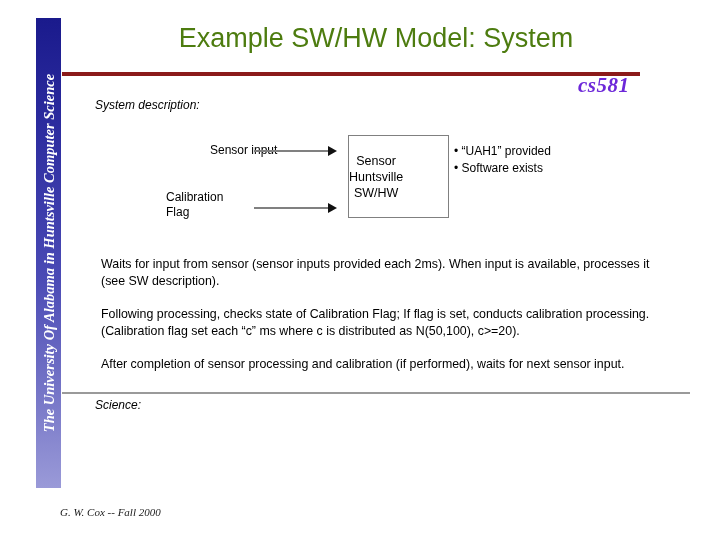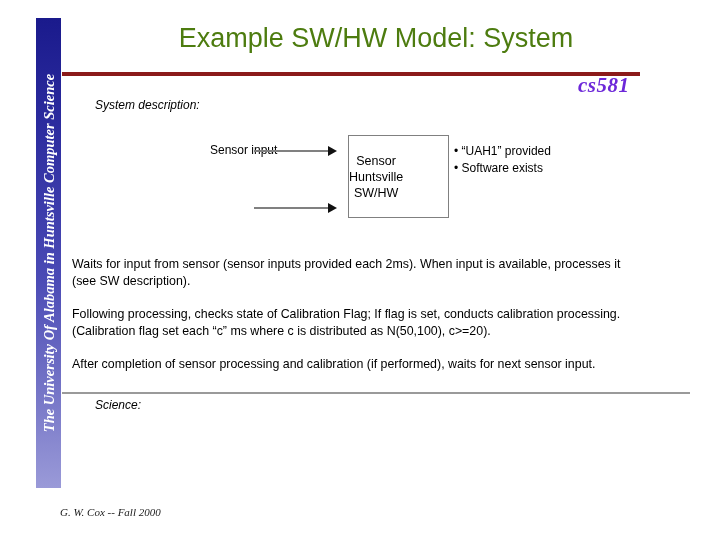--- a/index.html
+++ b/index.html
@@ -160,21 +160,21 @@
     top: 13px;
     font-size: 12px;
     line-height: 17px;
     color: #000000;
   }
   #diagram-notes .note-item { white-space: nowrap; }
 
   
   #body-copy {
     position: absolute;
-    left: 72px;
+    left: 101px;
     top: 256px;
     width: 572px;
   }
   #body-copy p {
     margin: 0 0 17px 0;
     font-size: 12.4px;
     line-height: 16.5px;
     color: #000000;
   }
   #body-copy p:last-child { margin-bottom: 0; }
@@ -226,20 +226,24 @@
   <div id="title-rule"></div>
 
   <div id="course-logo">cs581</div>
 
   <div class="section-heading" id="heading-system">System description:</div>
 
   <div id="diagram">
 
     <div class="diag-label" id="label-sensor-input">Sensor input</div>
 
+    <div class="diag-label" id="label-calibration-flag">
+      <div>Calibration</div>
+      <div>Flag</div>
+    </div>
 
     <div class="arrow-line" id="arrow1-line"></div>
     <div class="arrow-head" id="arrow1-head"></div>
 
     <div class="arrow-line" id="arrow2-line"></div>
     <div class="arrow-head" id="arrow2-head"></div>
 
     <div id="process-box">
       <div class="box-text">
         <div>Sensor</div>

